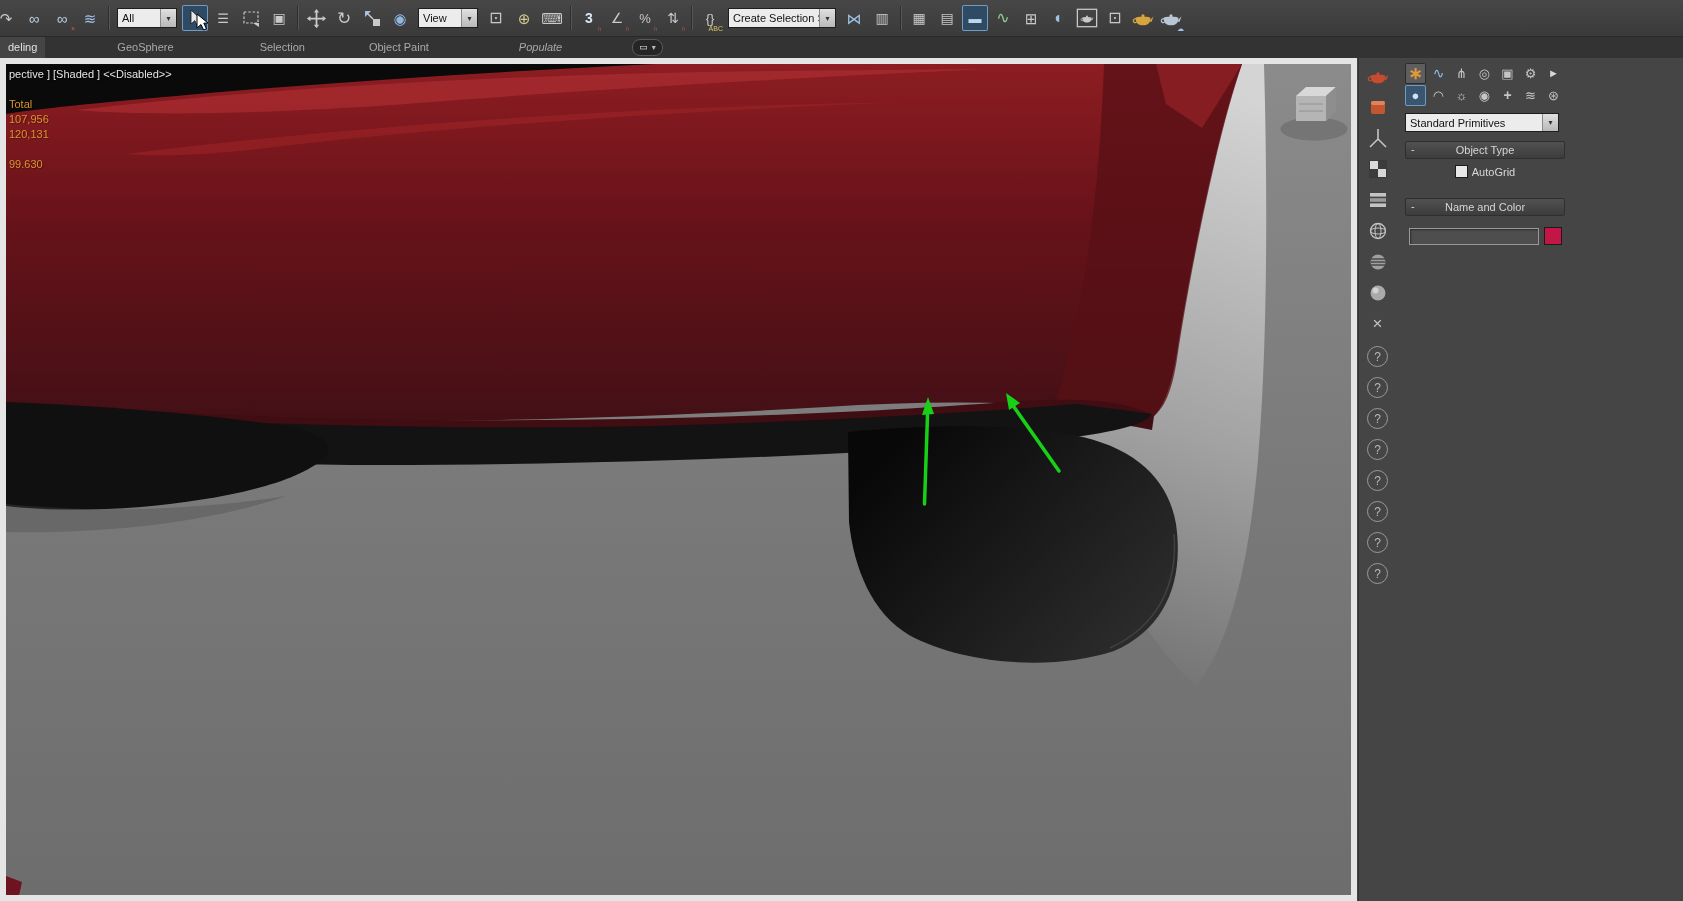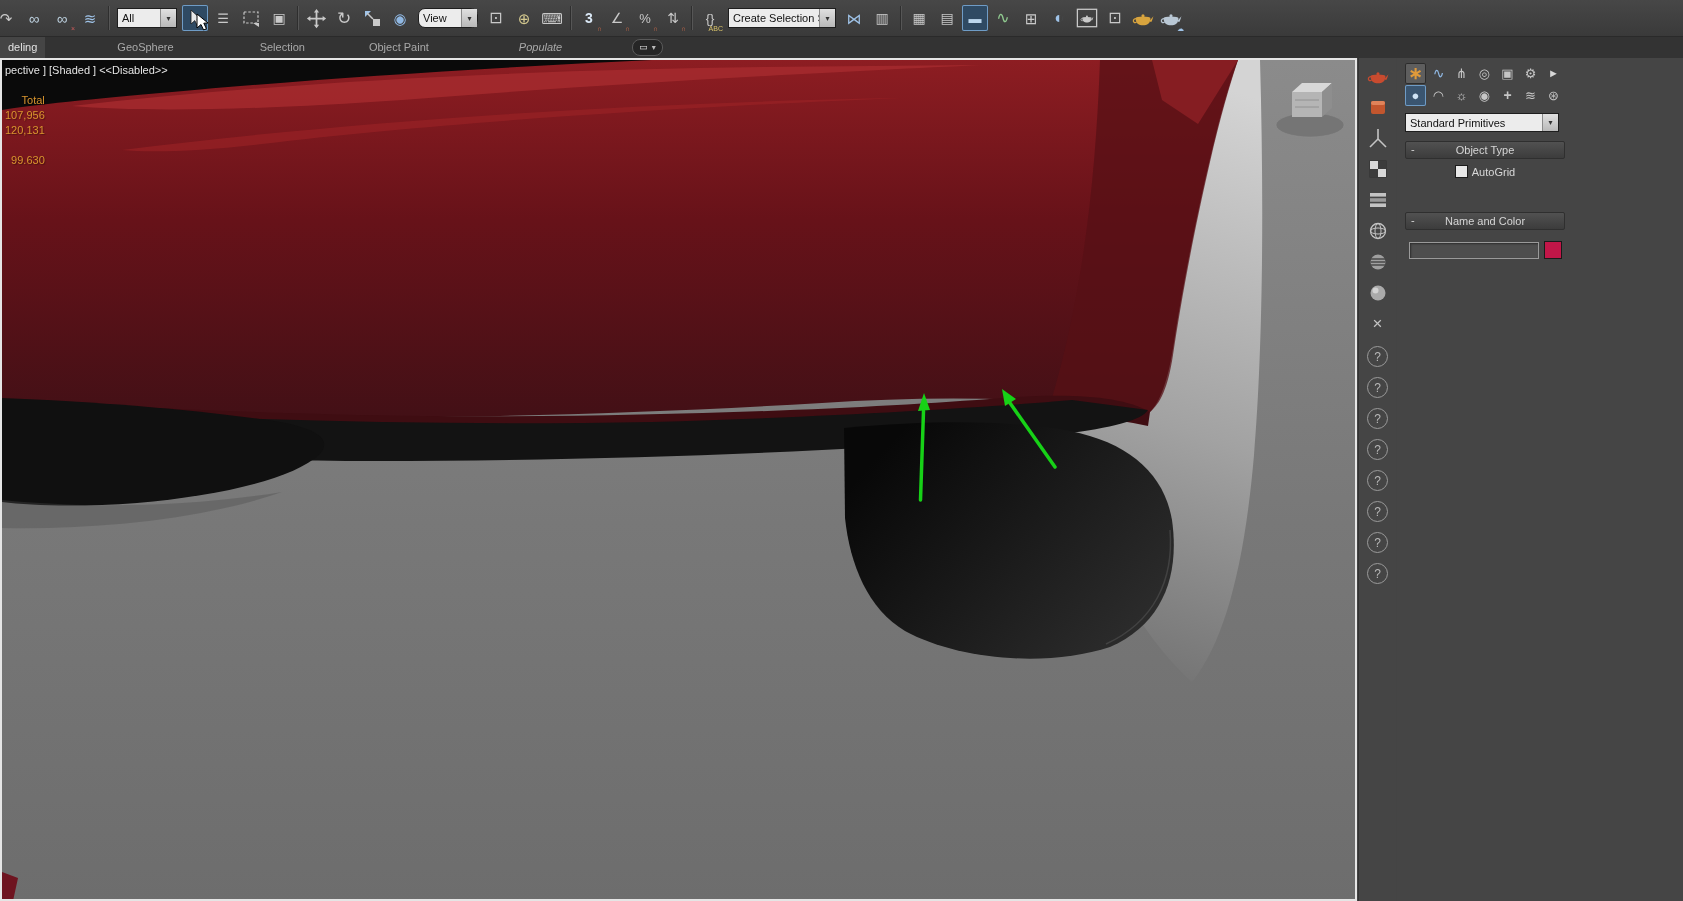--- a/index.html
+++ b/index.html
@@ -28,21 +28,21 @@
     display:flex;align-items:center;gap:48px;}
   .rtab{font-size:11px;color:#a9a9a9;padding:4px 8px;line-height:13px;flex:none;}
   .rtab.active{background:#454545;color:#e2e2e2;}
   .rpill{height:15px;background:#262626;border:1px solid #5a5a5a;border-radius:8px;
     display:flex;align-items:center;padding:0 6px;gap:4px;color:#ddd;flex:none;}
   .rpill .pg{font-size:9px;line-height:1;color:#e8e8e8;}
   .rpill .pa{font-size:8px;line-height:1;color:#bbb;}
 
   
   .viewport{position:absolute;left:0;top:58px;width:1357px;height:843px;background:#787878;
-    border:2px solid #e5e5e5;box-sizing:border-box;overflow:hidden;text-align:right;}
+    border:6px solid #e5e5e5;box-sizing:border-box;overflow:hidden;}
   .scene{position:absolute;left:0;top:0;}
   .vp-label{position:absolute;left:3px;top:4px;font-size:11px;color:#e4e4e4;
     text-shadow:1px 1px 1px rgba(0,0,0,.55);white-space:nowrap;}
   .vp-stats{position:absolute;left:3px;top:33px;font-size:11px;color:#d9952e;
     text-shadow:1px 1px 1px rgba(0,0,0,.35);}
   .vp-stats div{height:15px;line-height:15px;white-space:pre;}
 
   
   .strip{position:absolute;left:1358px;top:58px;width:38px;height:843px;background:#454545;
     border-left:1px solid #333;display:flex;flex-direction:column;align-items:center;
@@ -67,21 +67,21 @@
   .pcombo .val{font-size:11px;color:#111;padding:0 4px;flex:1;white-space:nowrap;overflow:hidden;}
   .pcombo .arr{width:15px;align-self:stretch;background:linear-gradient(#e0e0e0,#b9b9b9);
     border-left:1px solid #8a8a8a;display:flex;align-items:center;justify-content:center;
     font-size:8px;color:#333;}
   .rollout{width:160px;margin-top:9px;}
   .rhead{height:16px;background:linear-gradient(#515151,#3c3c3c);border:1px solid #2f2f2f;
     border-radius:2px;display:flex;align-items:center;font-size:11px;color:#d6d6d6;position:relative;}
   .rhead .minus{position:absolute;left:5px;top:1px;}
   .rhead .title{flex:1;text-align:center;}
   .rbody{padding:6px 0 4px 0;}
-  .agrow{display:flex;justify-content:center;align-items:center;gap:4px;margin-bottom:21px;}
+  .agrow{display:flex;justify-content:center;align-items:center;gap:4px;margin-bottom:7px;}
   .cb{width:11px;height:11px;background:#e8e8e8;border:1px solid #1c1c1c;flex:none;}
   .aglabel{font-size:11px;color:#d8d8d8;}
   .btngrid{display:grid;grid-template-columns:75px 75px;gap:4px 5px;justify-content:center;}
   .otbtn{height:17px;background:linear-gradient(#c0c0c0,#9d9d9d);border:1px solid #1f1f1f;
     border-radius:3px;font-size:11px;color:#151515;display:flex;align-items:center;
     justify-content:center;box-shadow:inset 0 1px 0 #d8d8d8;}
   .namerow{display:flex;gap:5px;align-items:center;justify-content:center;padding:5px 0;}
   .nameinput{width:124px;height:15px;background:#4e4e4e;border:1px solid #9a9a9a;
     box-shadow:inset 1px 1px 2px #2e2e2e;font-size:11px;color:#e2e2e2;padding:0 2px;}
   .swatch{width:16px;height:16px;border:1px solid #1a1a1a;flex:none;}
@@ -139,21 +139,21 @@
     <div class="tool">
       <svg width="20" height="20" viewBox="0 0 20 20">
         <rect x="11" y="11" width="7" height="7" fill="#c9c9c9"></rect>
         <path d="M3,3 L9,3 L3,9 Z" fill="#9fc3e8"></path>
         <line x1="5" y1="5" x2="11" y2="11" stroke="#c9c9c9" stroke-width="1.5"></line>
       </svg>
     </div>
     <div class="tool">
       <span class="g" style="color: rgb(143, 183, 226); font-size: 15px;">◉</span>
     </div>
-    <div class="combo" style="width: 60px; border-radius: 7px;">
+    <div class="combo" style="width: 60px;">
       <span class="val">View</span>
       <span class="arr">▾</span>
     </div>
     <div class="tool">
       <span class="g" style="color: rgb(201, 201, 201); font-size: 16px;">⊡</span>
     </div>
     <div class="tool">
       <span class="g" style="color: rgb(212, 201, 143); font-size: 15px;">⊕</span>
     </div>
     <div class="tool">

